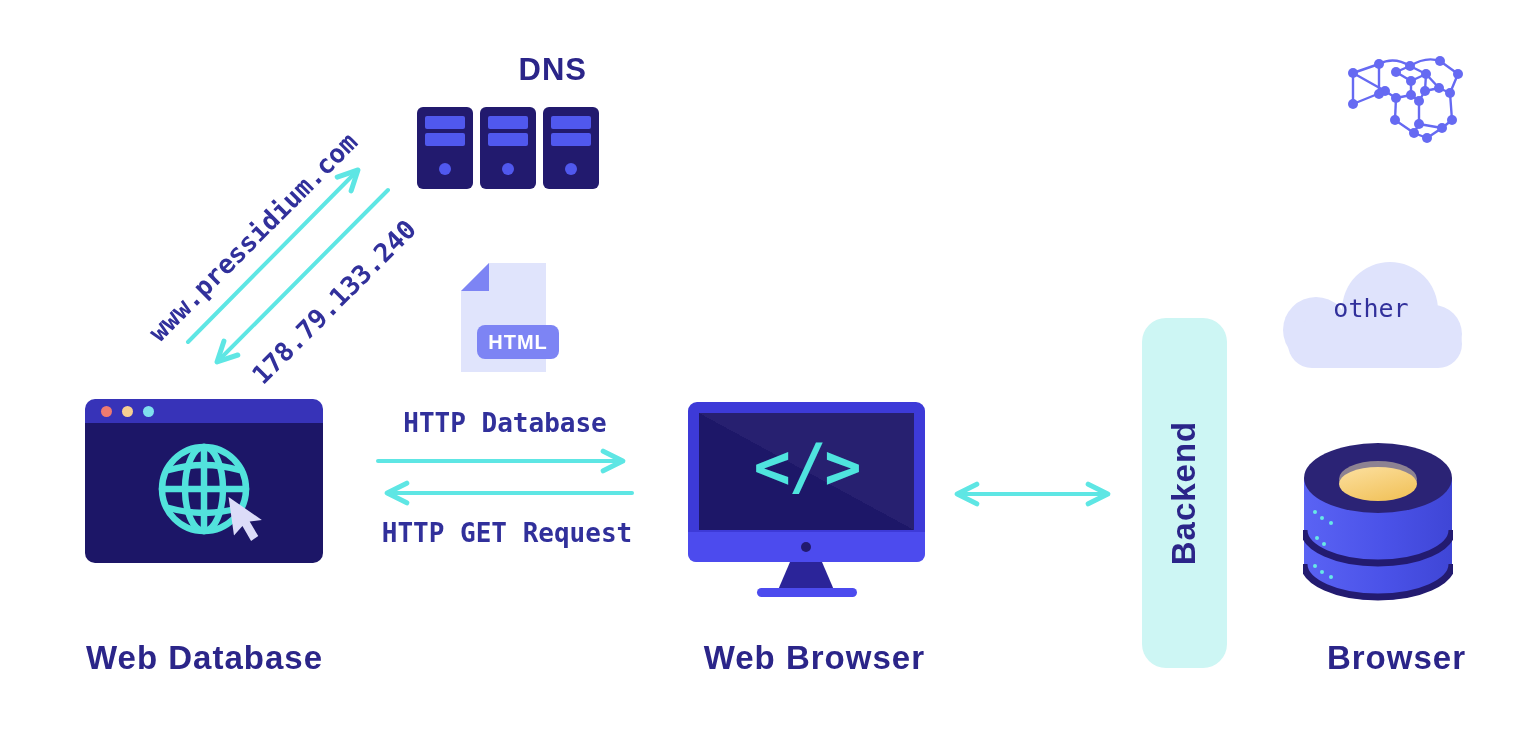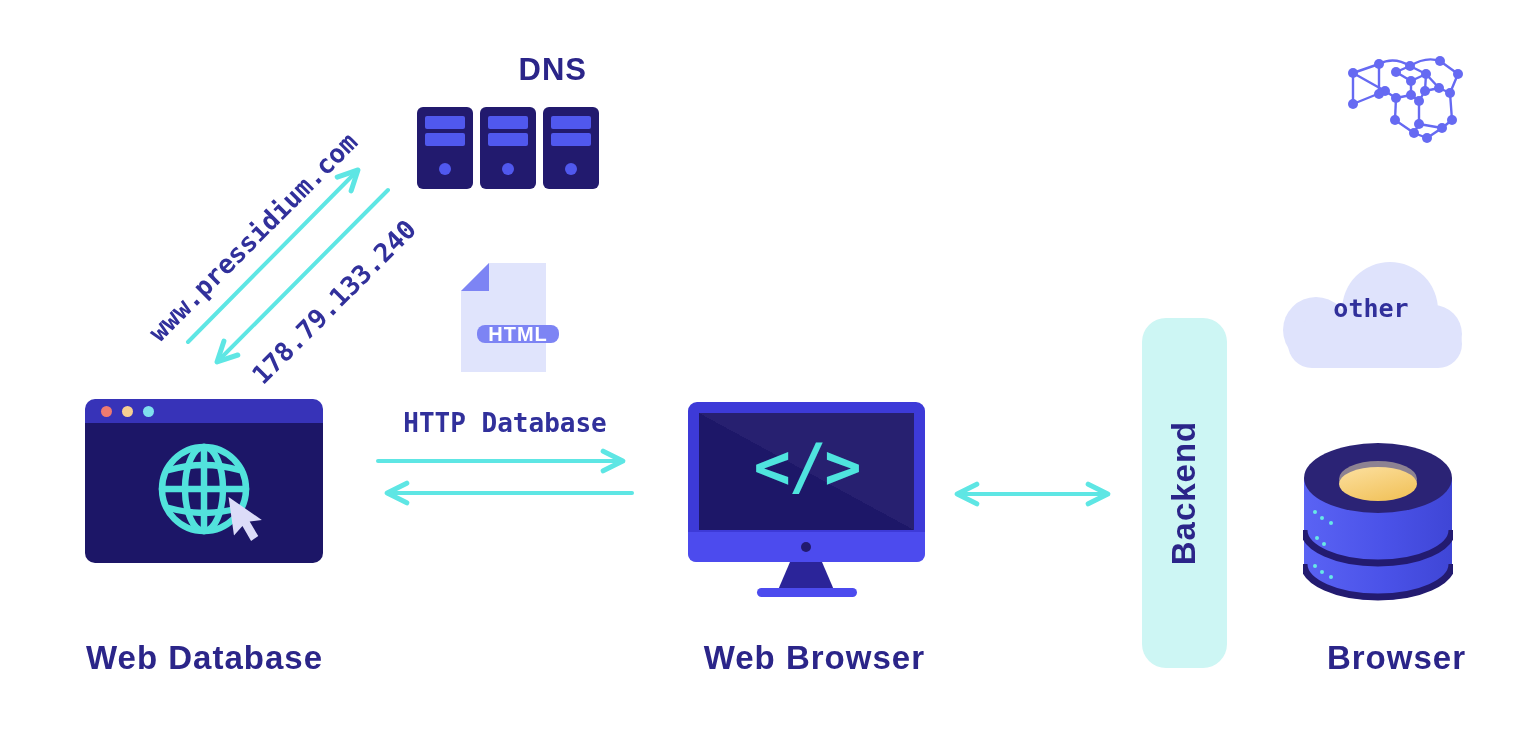--- a/index.html
+++ b/index.html
@@ -27,30 +27,30 @@
   .browser-body { height:140px; background:#1c1667; position:relative; }
 
   
   .backend { position:absolute; left:1142px; top:318px; width:85px; height:350px;
              background:#cdf6f4; border-radius:24px; display:flex; align-items:center; justify-content:center; }
   .backend span { transform:rotate(-90deg); white-space:nowrap;
                   font-weight:600; font-size:33px; color:#2b2589; letter-spacing:1px; }
 
   
   .cloud-text { position:absolute; left:1276px; top:293px; width:190px; text-align:center;
-                font-family:"DejaVu Sans Mono", monospace; font-weight:700; font-size:25px;
+                font-family:"DejaVu Sans Mono", monospace; font-weight:400; font-size:25px;
                 color:#31309b; line-height:31px; }
 
   
   .code-glyph { position:absolute; left:688px; top:430px; width:237px; text-align:center;
                 font-family:"DejaVu Sans Mono", monospace; font-weight:700; font-size:62px;
                 color:#4fe4de; letter-spacing:-2px; }
 
   
-  .html-badge { position:absolute; left:477px; top:325px; width:82px; height:18px;
+  .html-badge { position:absolute; left:477px; top:325px; width:82px; height:34px;
                 background:#7d84f4; border-radius:8px; color:#ffffff;
                 font-weight:700; font-size:20px; letter-spacing:1px;
                 display:flex; align-items:center; justify-content:center; }
 
   svg { position:absolute; display:block; }
 </style>
 </head>
 <body>
 
 <div class="stage">
@@ -128,20 +128,21 @@
   <svg style="left:370px; top:445px;" width="275" height="64" viewBox="0 0 275 64">
     <defs>
       <marker id="ah2" viewBox="0 0 10 10" refX="7.5" refY="5" markerWidth="7" markerHeight="7" orient="auto-start-reverse">
         <path d="M1.5 1.5 L8.5 5 L1.5 8.5" fill="none" stroke="#5ee6e4" stroke-width="1.8" stroke-linecap="round" stroke-linejoin="round"></path>
       </marker>
     </defs>
     <line x1="8" y1="16" x2="250" y2="16" stroke="#5ee6e4" stroke-width="4" stroke-linecap="round" marker-end="url(#ah2)"></line>
     <line x1="262" y1="48" x2="20" y2="48" stroke="#5ee6e4" stroke-width="4" stroke-linecap="round" marker-end="url(#ah2)"></line>
   </svg>
 
+  <div class="mono" style="left:372px; top:518px; width:270px;">HTTP GET Request</div>
 
   <svg style="left:688px; top:402px;" width="237" height="195" viewBox="0 0 237 195">
     <defs>
       <linearGradient id="scr" x1="0" y1="1" x2="1" y2="0">
         <stop offset="0.5" stop-color="#1d1768"></stop>
         <stop offset="0.5" stop-color="#272070"></stop>
       </linearGradient>
     </defs>
     <rect x="0" y="0" width="237" height="160" rx="9" fill="#3d3ad8"></rect>
     <rect x="11" y="11" width="215" height="117" fill="url(#scr)"></rect>

